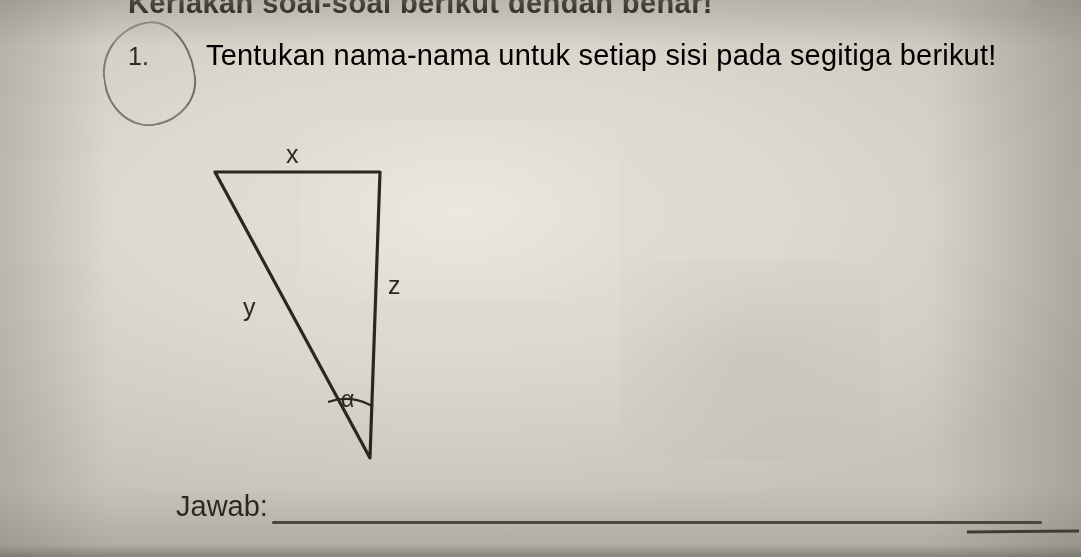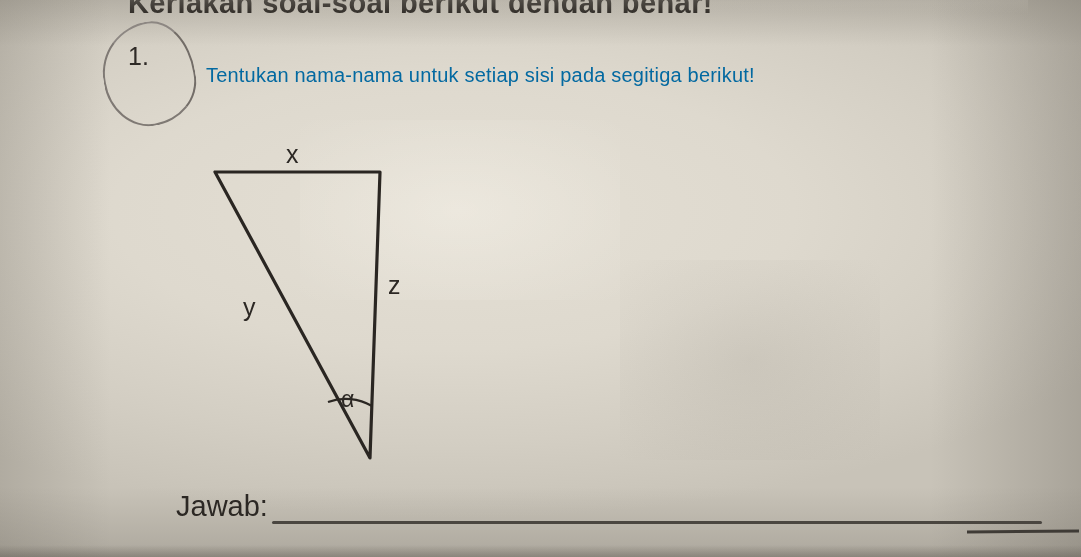--- a/index.html
+++ b/index.html
@@ -91,25 +91,25 @@
     border-radius: 60% 45% 55% 50% / 52% 58% 44% 50%;
     transform: rotate(-9deg);
     border-top-color: #8a8480;
     border-right-color: #6e6863;
     opacity: 0.95;
   }
 
   .q-text {
     position: absolute;
     left: 206px;
-    top: 54px;
+    top: 34px;
     width: 850px;
-    font-size: 20px;
+    font-size: 29px;
     line-height: 43px;
-    color: #0369a1;
+    color: #000000;
     letter-spacing: 0.2px;
   }
 
   
   .figure {
     position: absolute;
     left: 180px;
     top: 140px;
     width: 300px;
     height: 340px;

